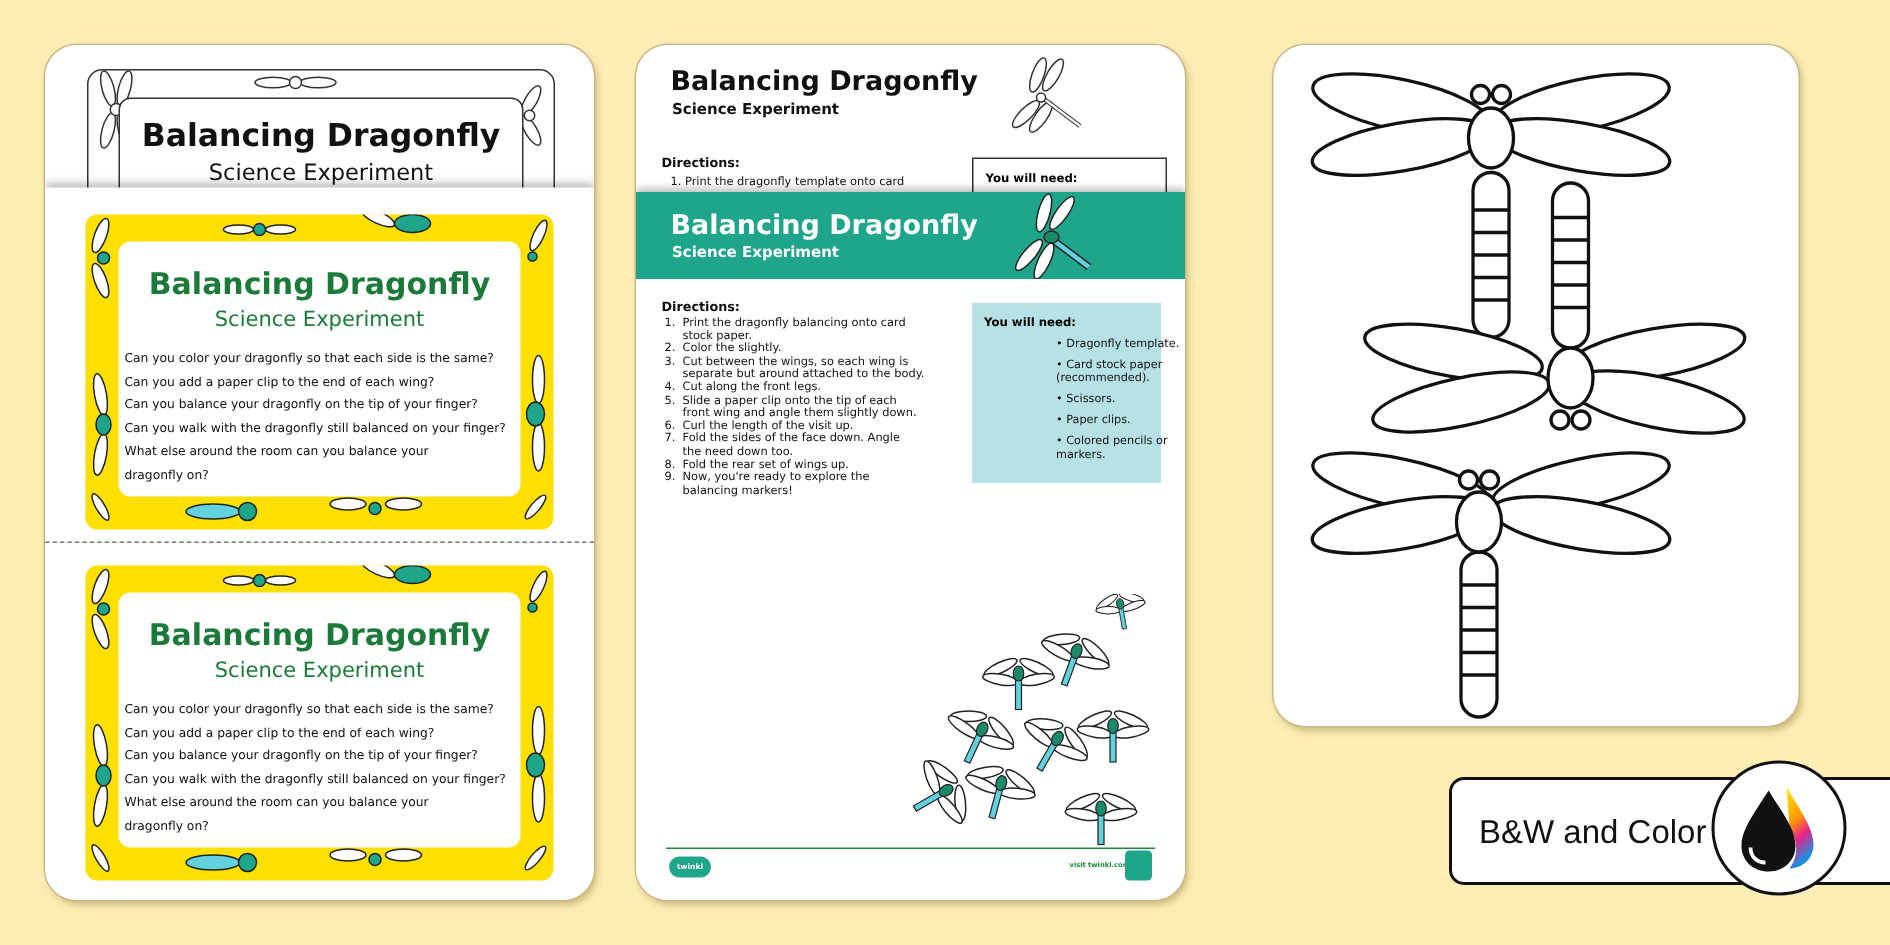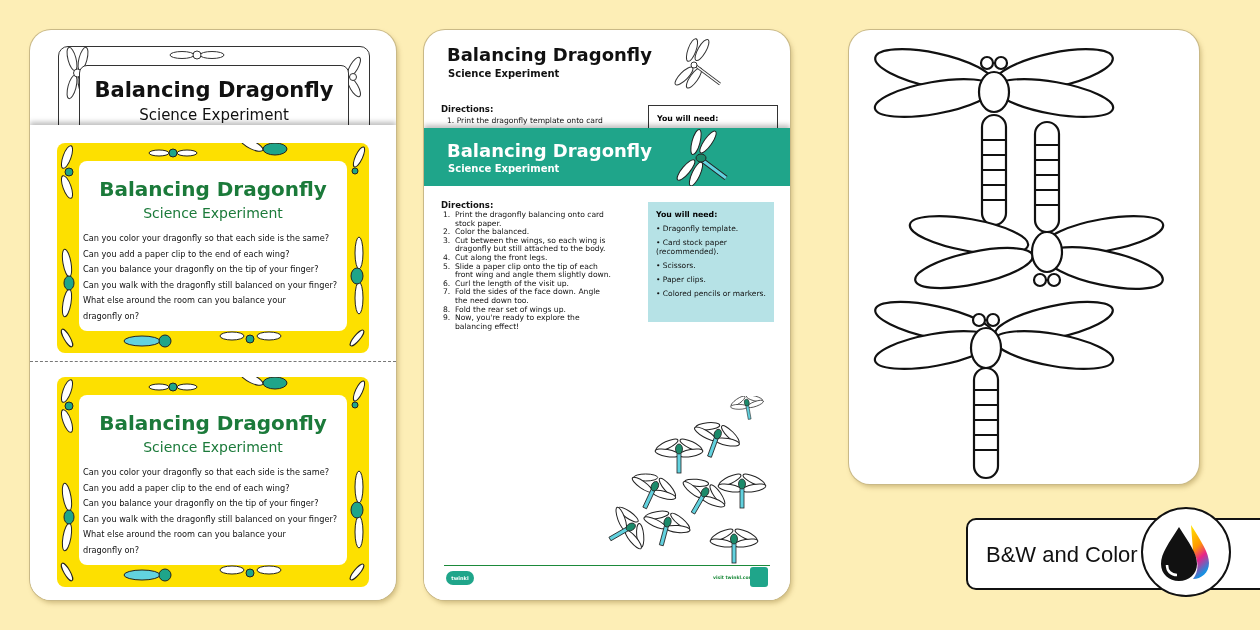--- a/index.html
+++ b/index.html
@@ -28,21 +28,21 @@
   .teal-band .p2-title { color: #fff; top: 12px; }
   .teal-band .p2-sub { color: #fff; top: 35px; }
   .p2-body { position: absolute; left: 0; top: 156px; width: 366px; height: 414px; background: #fff; }
   .dir-head { position: absolute; left: 17px; top: 14px; font-weight: bold; font-size: 8.5px; color: #111; }
   .dir-list { position: absolute; left: 17px; top: 25px; width: 185px; margin: 0; padding: 0; list-style: none; font-size: 7.6px; line-height: 8.6px; color: #111; }
   .dir-list li { display: flex; }
   .dir-list .n { width: 12px; flex: none; padding-left: 2px; }
   .need-box { position: absolute; left: 224px; top: 16px; width: 126px; height: 120px; background: #b6e2e6; }
   .need-head { position: absolute; left: 8px; top: 8px; font-weight: bold; font-size: 7.8px; text-align: center; }
   .need-list { position: absolute; left: 8px; top: 22px; margin: 0; padding: 0; list-style: none; font-size: 7.5px; line-height: 9px; color: #111; }
-  .need-list li { margin-bottom: 5px; }
+  .need-list li { margin-bottom: 5px; margin-left: 48px; }
   .need-list li::before { content: "• "; }
   .old-need { position: absolute; left: 224px; top: 75px; width: 128px; height: 30px; border: 1px solid #333; }
   .footer-line { position: absolute; left: 20px; right: 20px; top: 535px; border-top: 1.5px solid #1b8a3a; }
   .twinkl-logo { position: absolute; left: 22px; top: 541px; width: 28px; height: 14px; background: #1fa58a; border-radius: 7px; color: #fff; font-size: 5px; line-height: 14px; text-align: center; font-weight: bold; }
   .visit { position: absolute; left: 289px; top: 545px; font-size: 4.5px; color: #1b8a3a; font-weight: bold; }
   .badge { position: absolute; left: 326px; top: 537px; width: 18px; height: 20px; background: #1fa58a; border-radius: 3px; }
   
   #p3 { left: 849px; top: 30px; width: 350px; height: 454px; }
   
   .bw-pill { position: absolute; left: 966px; top: 518px; width: 300px; height: 68px; background: #fff; border: 2px solid #111; border-radius: 10px; }
@@ -205,25 +205,25 @@
 
   <div class="p2-body">
     <div class="dir-head">Directions:</div>
     <ol class="dir-list">
       <li>
           <span class="n">1.</span>
           <span><span>Print the dragonfly balancing onto card</span><br><span>stock paper.</span></span>
         </li>
       <li>
           <span class="n">2.</span>
-          <span>Color the balanced.</span>
+          <span>Color the slightly.</span>
         </li>
       <li>
           <span class="n">3.</span>
-          <span><span>Cut between the wings, so each wing is</span><br><span>dragonfly but still attached to the body.</span></span>
+          <span><span>Cut between the wings, so each wing is</span><br><span>separate but around attached to the body.</span></span>
         </li>
       <li>
           <span class="n">4.</span>
           <span>Cut along the front legs.</span>
         </li>
       <li>
           <span class="n">5.</span>
           <span><span>Slide a paper clip onto the tip of each</span><br><span>front wing and angle them slightly down.</span></span>
         </li>
       <li>
@@ -233,21 +233,21 @@
       <li>
           <span class="n">7.</span>
           <span><span>Fold the sides of the face down. Angle</span><br><span>the need down too.</span></span>
         </li>
       <li>
           <span class="n">8.</span>
           <span>Fold the rear set of wings up.</span>
         </li>
       <li>
           <span class="n">9.</span>
-          <span><span>Now, you're ready to explore the</span><br><span>balancing effect!</span></span>
+          <span><span>Now, you're ready to explore the</span><br><span>balancing markers!</span></span>
         </li>
     </ol>
 
     <div class="need-box">
       <div class="need-head">You will need:</div>
       <ul class="need-list">
         <li>Dragonfly template.</li>
         <li style="width:100px">Card stock paper (recommended).</li>
         <li>Scissors.</li>
         <li>Paper clips.</li>

